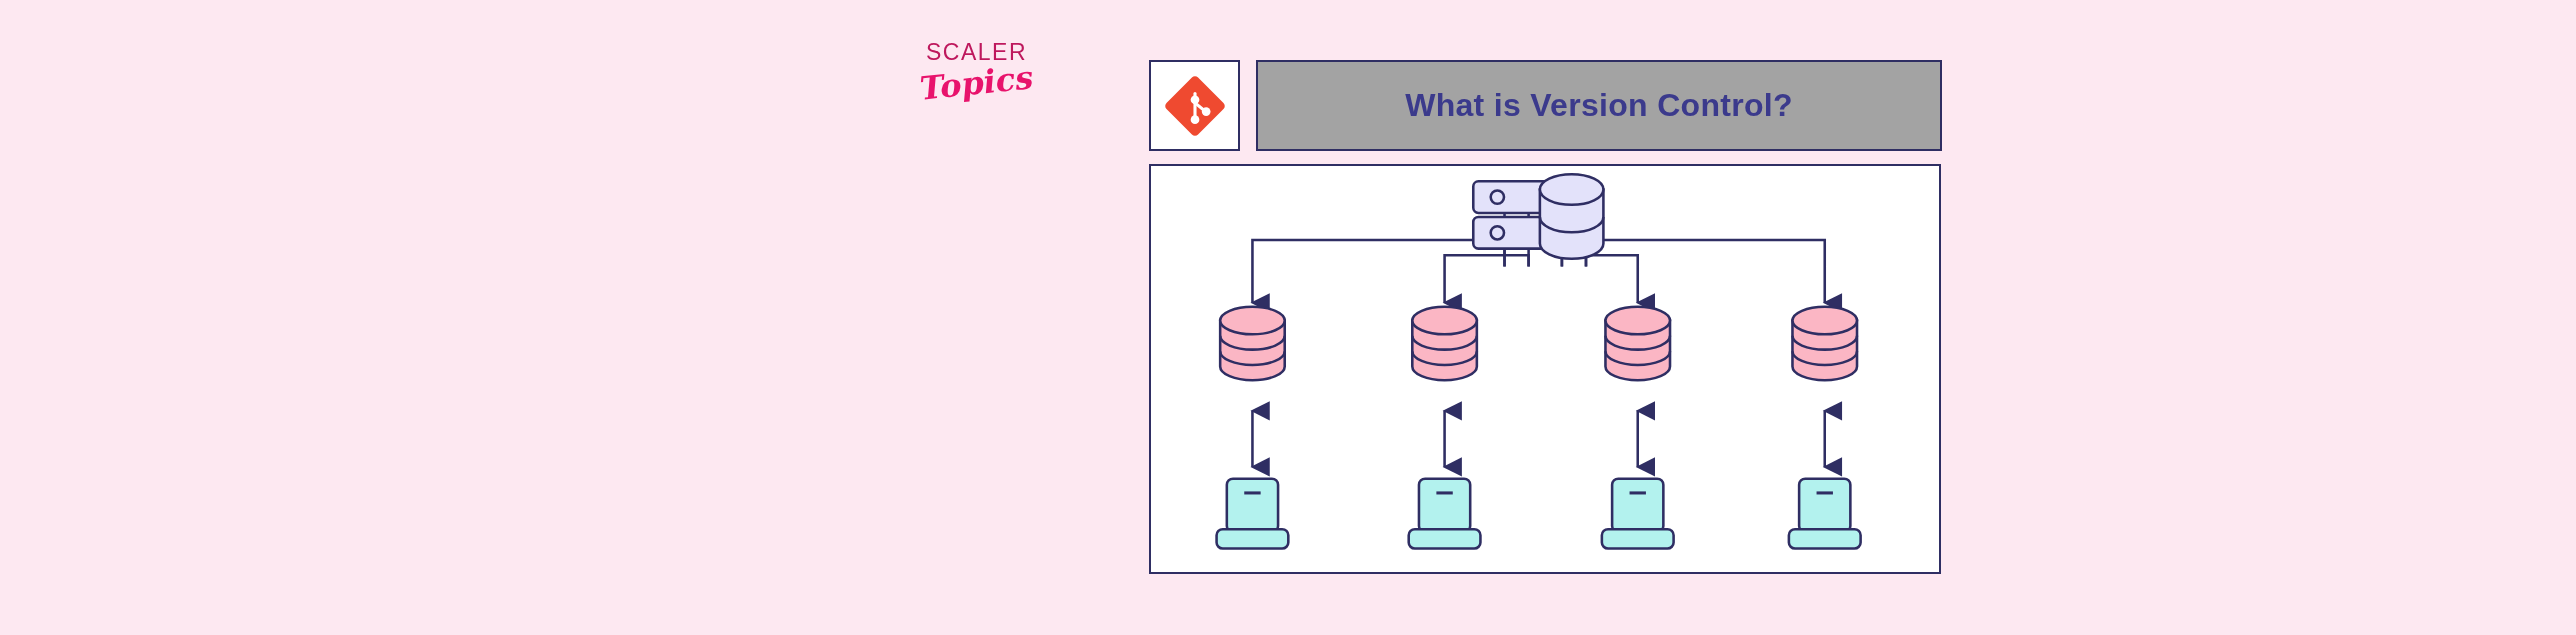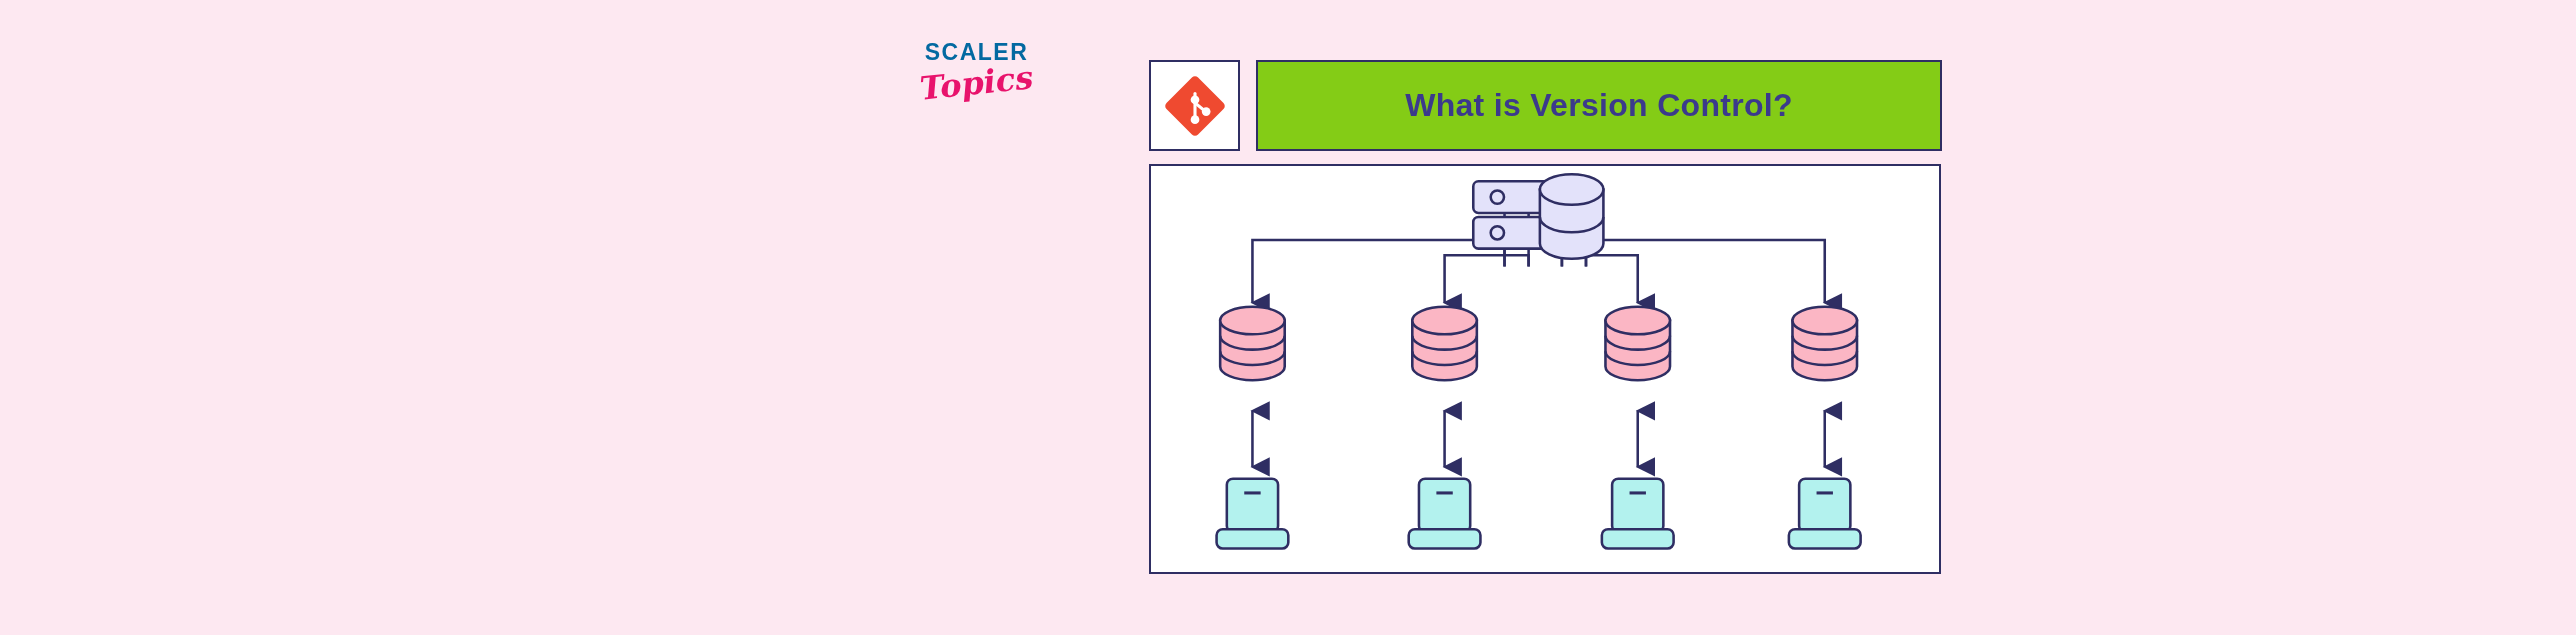--- a/index.html
+++ b/index.html
@@ -18,24 +18,24 @@
   
   #brand-logo {
     position: absolute;
     left: 899px;
     top: 41px;
     width: 155px;
     height: 93px;
   }
   #brand-wordmark {
     font-family: "Liberation Sans", sans-serif;
-    font-weight: bold;
+    font-weight: normal;
     font-size: 23px;
     letter-spacing: 1.5px;
-    color: #0369a1;
+    color: #be185d;
     line-height: 1;
     text-align: center;
   }
   #brand-script {
     font-family: "DejaVu Serif", serif;
     font-style: italic;
     font-weight: bold;
     font-size: 32px;
     color: #e8136c;
     line-height: 1;
@@ -65,21 +65,21 @@
     align-items: center;
     justify-content: center;
   }
   #title-box {
     position: absolute;
     left: 107px;
     top: 0;
     width: 686px;
     height: 91px;
     box-sizing: border-box;
-    background: #84cc16;
+    background: #a3a3a3;
     border: 2.6px solid #2f2e63;
     display: flex;
     align-items: center;
     justify-content: center;
   }
   #page-title {
     color: #3b3a8c;
     font-family: "Liberation Sans", sans-serif;
     font-weight: bold;
     font-size: 32px;

